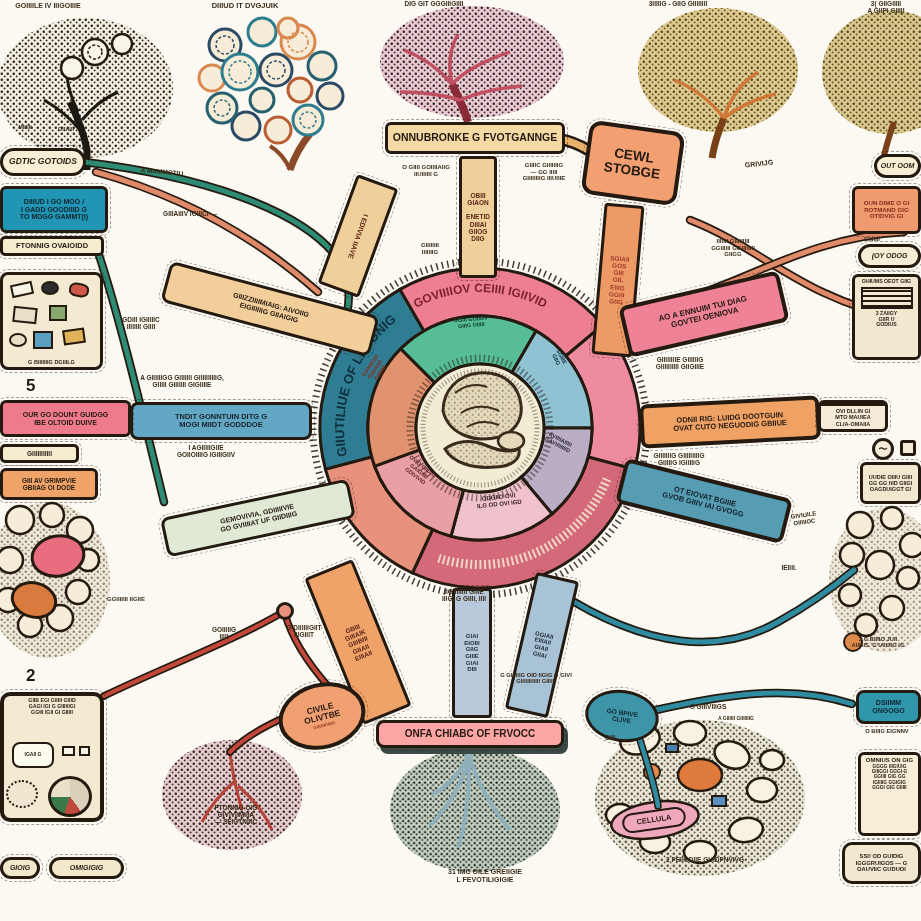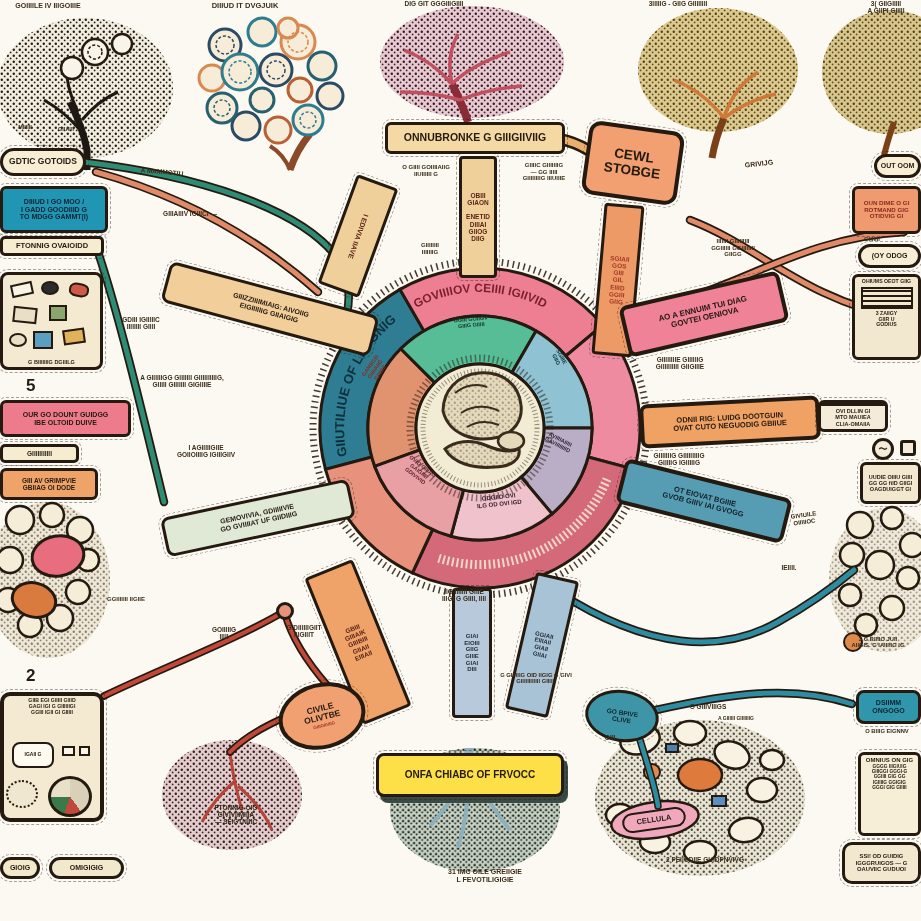--- a/index.html
+++ b/index.html
@@ -2,21 +2,21 @@
 <html><head>
 <meta charset="utf-8">
 <style>
   html,body{margin:0;padding:0;}
   #canvas{position:relative;width:921px;height:921px;background:#fbf9f2;overflow:hidden;
     font-family:"Liberation Sans",sans-serif;color:#241a10;}
   #bg{position:absolute;left:0;top:0;z-index:1;}
   .box{position:absolute;z-index:3;box-sizing:border-box;border:3px solid #241a10;border-radius:6px;
     display:flex;align-items:center;justify-content:center;text-align:center;font-weight:bold;
     line-height:1.12;padding:2px;outline:1px dashed rgba(36,26,16,.4);outline-offset:2px;}
-  .pill{border-radius:16px;}
+  .pill{border-radius:16px;font-style:italic;}
   .pre{white-space:pre-line;}
   .anno{position:absolute;z-index:4;font-weight:bold;color:#3a2c1a;line-height:1.1;
     white-space:pre-line;text-align:center;}
   .num{position:absolute;z-index:4;font-weight:bold;font-size:17px;color:#241a10;}
   .seglabel{position:absolute;z-index:2;font-weight:bold;line-height:1.1;text-align:center;white-space:pre-line;}
   .mini{position:absolute;box-sizing:border-box;border:2px solid #241a10;}
 </style>
 </head>
 <body>
 
@@ -246,40 +246,42 @@
 <div class="seglabel" style="left:536px;top:352px;width:46px;font-size:5.5px;color:#14323c;transform:rotate(62deg);">SGIIIE
 GIIG</div>
 <div class="seglabel" style="left:528px;top:436px;width:62px;font-size:5.5px;color:#2c2438;transform:rotate(28deg);">AVIIIIAIIIII
 GAVIIIIIIIID</div>
 <div class="seglabel" style="left:462px;top:494px;width:74px;font-size:6px;color:#3a2030;transform:rotate(-6deg);">ODGIIO OVI
 ILG OD OVI IGD</div>
 <div class="seglabel" style="left:388px;top:462px;width:62px;font-size:5.5px;color:#5a1f2c;transform:rotate(38deg);">GVID GIIIAG
 GAIGIIE
 GDIVIVID</div>
 
-<div class="box" style="left:385px;top:122px;width:180px;height:32px;background:#f5d9a4;font-size:10.5px;">ONNUBRONKE G GIIIGIIVIIG</div>
+<div class="box" style="left:385px;top:122px;width:180px;height:32px;background:#f5d9a4;font-size:10.5px;">ONNUBRONKE G FVOTGANNGE</div>
 <div class="box pre" style="left:459px;top:156px;width:38px;height:122px;background:#f0d09a;font-size:6.5px;color:#5a2418;border-radius:4px;">OBIII
 GIAON
 
 ENETID
 DIIIAI
 GIIOG
 DIIG</div>
 <div class="box pre" style="left:585px;top:126px;width:96px;height:74px;background:#f2a071;font-size:13.5px;border-radius:12px;border-width:4px;transform:rotate(8deg);">CEWL
 STOBGE</div>
 <div class="box pre" style="left:598px;top:204px;width:40px;height:152px;background:#ee9a66;font-size:6.5px;color:#a33a2a;border-radius:4px;transform:rotate(5deg);">SGIAII
 GOS
 GIII
 GIL
 EIIID
 GGIII
 GIIG</div>
 <div class="box" style="left:336px;top:178px;width:44px;height:116px;background:#f0d09a;font-size:7px;color:#5a2418;border-radius:4px;transform:rotate(20deg);writing-mode:vertical-rl;">I EDIVIA IIAVE</div>
 <div class="box pre" style="left:162px;top:288px;width:216px;height:42px;background:#f2cf9a;font-size:7px;border-radius:8px;transform:rotate(15deg);">GIIIZZIIIIMIAIG: AIVOIIG
 EIGIIIIIIG GIIAIGIG</div>
+<div class="box pre" style="left:130px;top:402px;width:182px;height:38px;background:#62a8c4;font-size:7.5px;color:#17212b;border-radius:8px;">TNDIT GONNTUIN DITG G
+MOGI MIIDT GODDDOE</div>
 <div class="box pre" style="left:162px;top:498px;width:192px;height:40px;background:#dfe9d5;font-size:7px;border-radius:8px;transform:rotate(-12deg);">GEMOVIVIA, GDIIIIIVIE
 GO GVIIIIAT UF GIIDIIIG</div>
 <div class="box pre" style="left:622px;top:288px;width:164px;height:52px;background:#ef8296;font-size:8px;border-radius:8px;border-width:4px;transform:rotate(-13deg);">AO A ENNUIM TUI DIAG
 GOVTEI OENIOVA</div>
 <div class="box pre" style="left:640px;top:400px;width:180px;height:44px;background:#f0a265;font-size:7.5px;border-radius:8px;border-width:4px;transform:rotate(-3deg);">ODNII RIG: LUIDG DOOTGUIN
 OVAT CUTO NEGUODIG GBIIUE</div>
 <div class="box pre" style="left:618px;top:478px;width:172px;height:46px;background:#569db4;font-size:7.5px;color:#14222a;border-radius:8px;border-width:4px;transform:rotate(14deg);">OT EIOVAT BGIIIE
 GVOB GIIIV IAI GVOGG</div>
 <div class="box pre" style="left:332px;top:563px;width:52px;height:158px;background:#f0a368;font-size:6.5px;color:#5a2418;border-radius:4px;transform:rotate(-22deg);">GBIII
 GIIIAIK
@@ -295,21 +297,21 @@
 <div class="box pre" style="left:520px;top:575px;width:44px;height:140px;background:#a9c3d6;font-size:6px;color:#232d3a;border-radius:4px;transform:rotate(13deg);">GGIAII
 EIIIAII
 GIAII
 GIIAI</div>
 
 <div class="box pre" style="left:278px;top:683px;width:88px;height:66px;background:#f0a071;font-size:8.5px;border-radius:50%;border-width:4px;transform:rotate(-14deg);flex-direction:column;">
   <span class="pre">CIVILE
 OLIVTBE</span>
   <span style="font-size:4.5px;color:#a33a2a;">GIIIGIIVIIG</span>
 </div>
-<div class="box" style="left:376px;top:753px;width:188px;height:44px;background:#fde047;font-size:10px;border-radius:8px;box-shadow:4px 6px 0 #3a4a44;">ONFA CHIABC OF FRVOCC</div>
+<div class="box" style="left:376px;top:720px;width:188px;height:28px;background:#fca5a5;font-size:10px;border-radius:8px;box-shadow:4px 6px 0 #3a4a44;">ONFA CHIABC OF FRVOCC</div>
 <div class="box pre" style="left:585px;top:690px;width:74px;height:52px;background:#3e95a8;font-size:6.5px;color:#10222a;border-radius:50%;transform:rotate(8deg);">GO BPIVE
 CLIVE</div>
 <div class="box pre" style="left:856px;top:690px;width:65px;height:34px;background:#2f96ac;font-size:7px;color:#0e2430;border-radius:8px;">DSIIMM
 ONGOGO</div>
 <div class="box" style="left:622px;top:810px;width:64px;height:20px;background:#f0a8bc;font-size:7.5px;border-width:2.5px;border-radius:10px;transform:rotate(-8deg);outline:none;">CELLULA</div>
 
 <div class="box pill" style="left:0px;top:148px;width:86px;height:28px;background:#f7eed5;font-size:8.5px;">GDTIC GOTOIDS</div>
 <div class="box pre" style="left:0px;top:186px;width:108px;height:47px;background:#2196b4;font-size:7px;color:#0e2430;border-width:3.5px;">DIIIUD I GO MOO /
 I GADD GOODIIID G
 TO MDGG GAMMT(I)</div>

